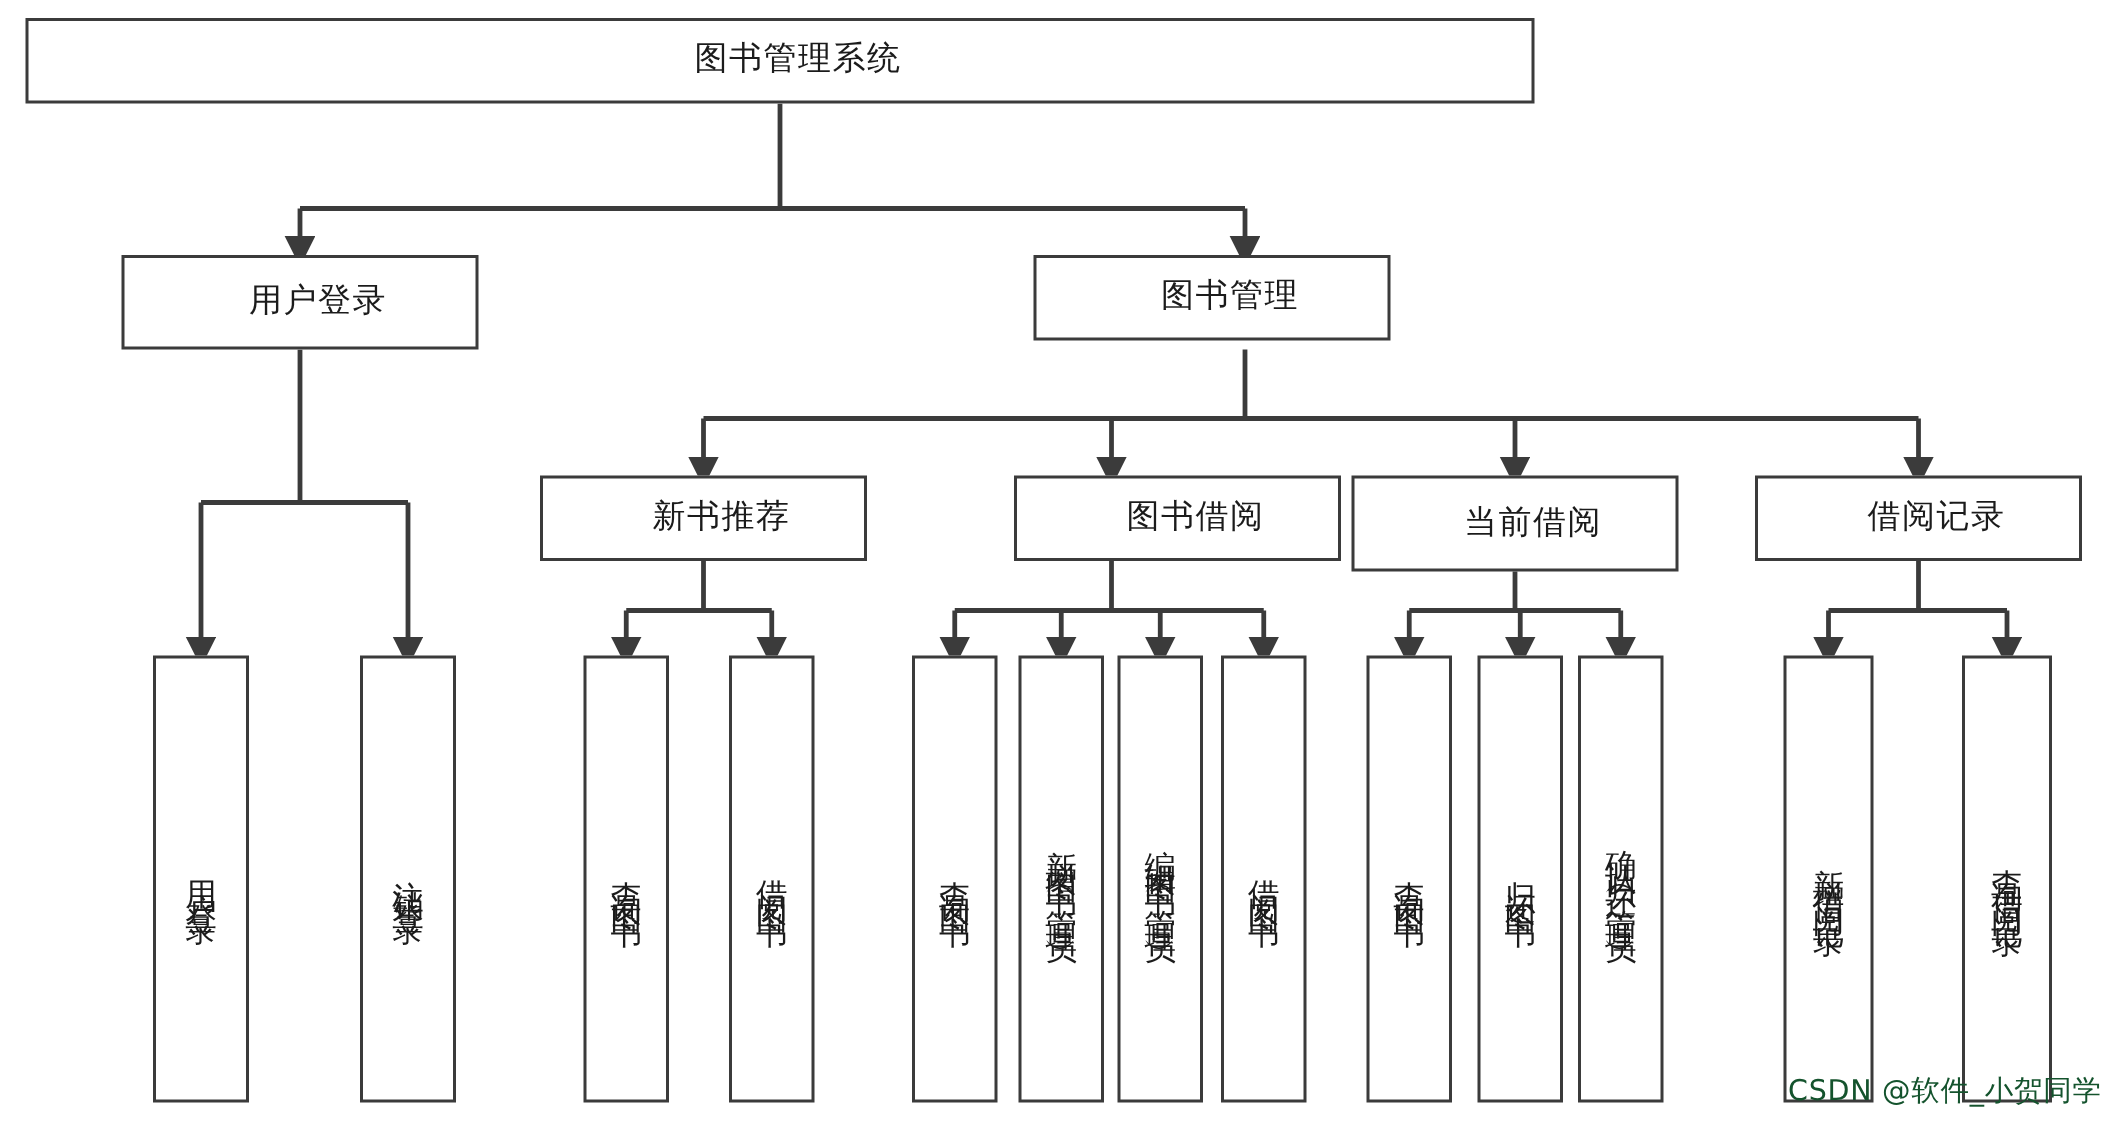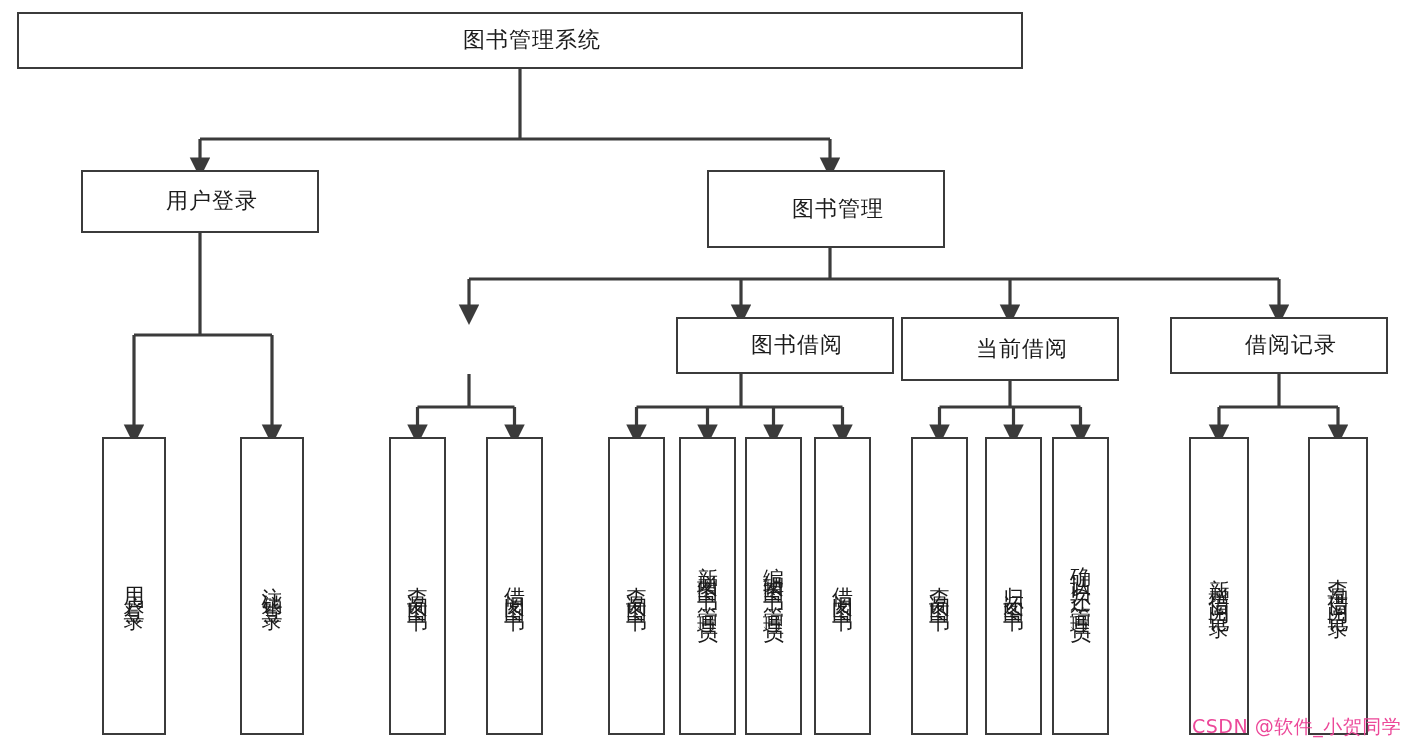--- a/index.html
+++ b/index.html
@@ -49,21 +49,21 @@
     writing-mode: vertical-rl;
     text-orientation: upright;
     letter-spacing: 8px;
     line-height: 1.05;
     white-space: nowrap;
     text-indent: 0;
   }
   .watermark {
     position: absolute;
     font-size: 19px;
-    color: #ec4899;
+    color: #14532d;
     white-space: nowrap;
     letter-spacing: 0.5px;
   }
 </style>
 </head>
 <body>
 
 <div id="diagram-root">
 
   <svg id="edge-layer" viewBox="0 0 1405 747" xmlns="http://www.w3.org/2000/svg">
@@ -109,24 +109,27 @@
       </g>
   </svg>
 
   <div class="node node-h" style="left: 17px; top: 12px; width: 1006px; height: 57px;">
     <span>图书管理系统</span>
   </div>
 
   <div class="node node-h" style="left: 81px; top: 170px; width: 238px; height: 63px;">
     <span>用户登录</span>
   </div>
-  <div class="node node-h" style="left: 707px; top: 170px; width: 238px; height: 78px;">
+  <div class="node node-h" style="left: 689px; top: 170px; width: 238px; height: 57px;">
     <span>图书管理</span>
   </div>
 
+  <div class="node node-h" style="left: 360px; top: 317px; width: 218px; height: 57px;">
+    <span>新书推荐</span>
+  </div>
   <div class="node node-h" style="left: 632px; top: 317px; width: 218px; height: 57px; margin-left: 44px;">
     <span>图书借阅</span>
   </div>
   <div class="node node-h" style="left: 901px; top: 317px; width: 218px; height: 64px;">
     <span>当前借阅</span>
   </div>
   <div class="node node-h" style="left: 1170px; top: 317px; width: 218px; height: 57px;">
     <span>借阅记录</span>
   </div>
 

